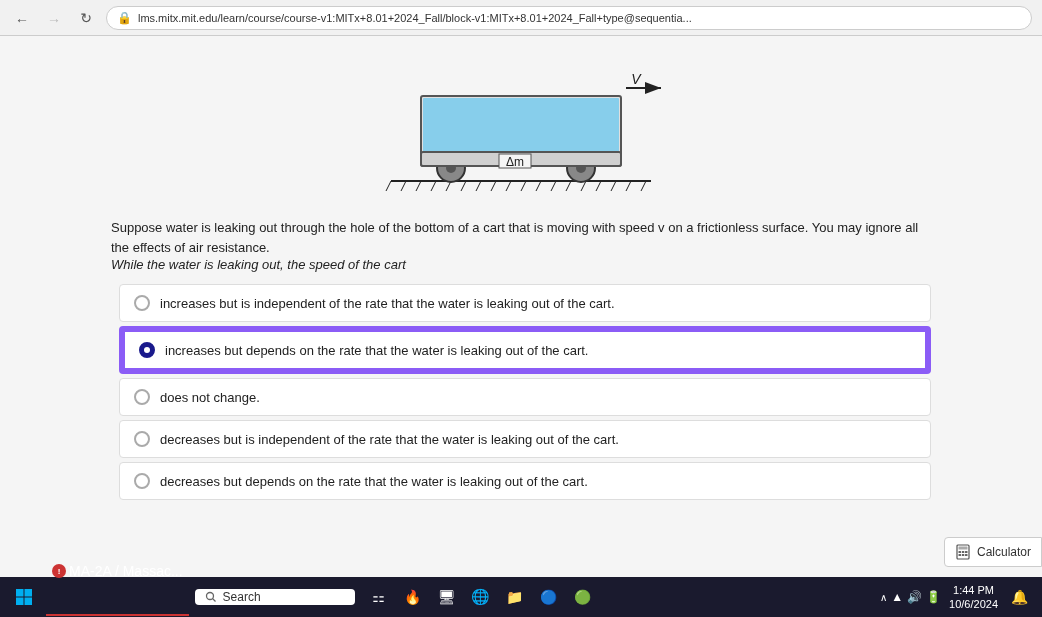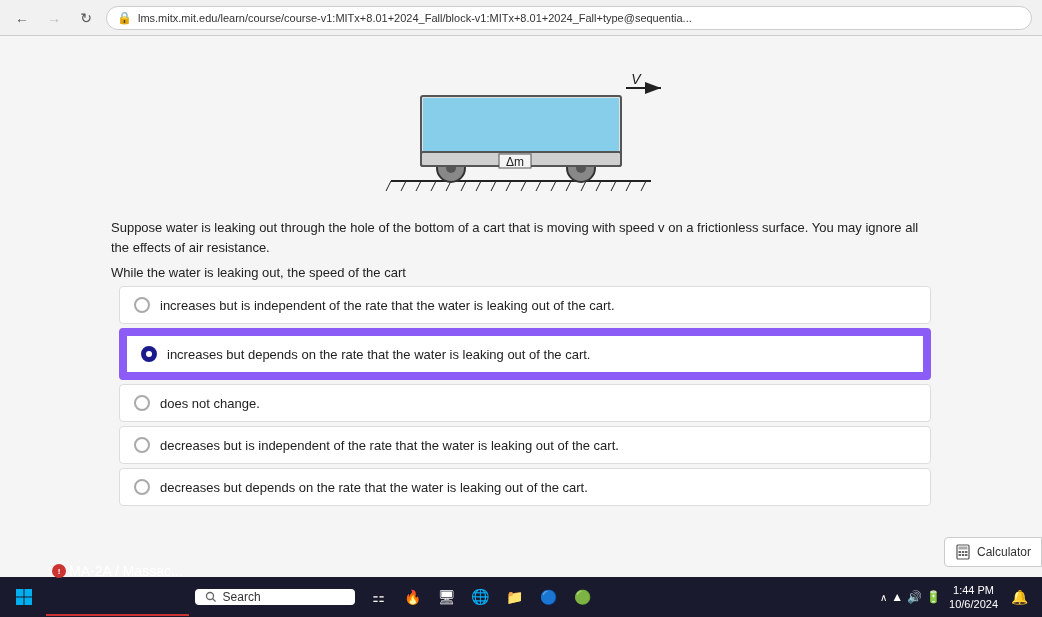--- a/index.html
+++ b/index.html
@@ -69,29 +69,29 @@
       height: 160px;
     }
 
     
     .question-text {
       width: 100%;
       max-width: 820px;
       font-size: 13px;
       color: #222;
       line-height: 1.5;
-      margin-bottom: 8px;
     }
 
     .question-sub {
       font-size: 13px;
       color: #222;
-      margin-bottom: 6px;
+      margin-bottom: 12px;
       max-width: 820px;
       width: 100%;
+      font-style: italic;
     }
 
     
     .options-list {
       width: 100%;
       max-width: 820px;
       display: flex;
       flex-direction: column;
       gap: 4px;
     }
@@ -104,21 +104,21 @@
       display: flex;
       align-items: center;
       gap: 10px;
       cursor: pointer;
       font-size: 13px;
       color: #222;
       margin-left: 8px;
     }
 
     .option-item.selected {
-      border: 8px solid #8b5cf6;
+      border: 6px solid #8b5cf6;
       background: white;
     }
 
     .radio-outer {
       width: 16px; height: 16px;
       border-radius: 50%;
       border: 2px solid #aaa;
       display: flex; align-items: center; justify-content: center;
       flex-shrink: 0;
     }

